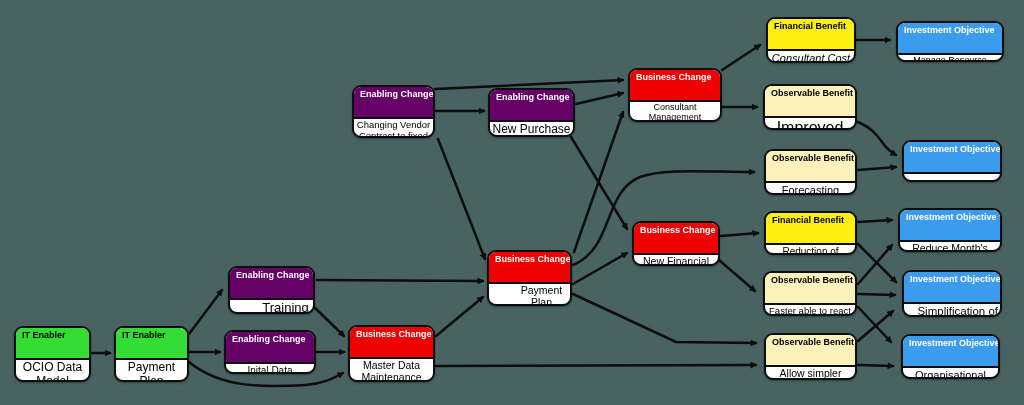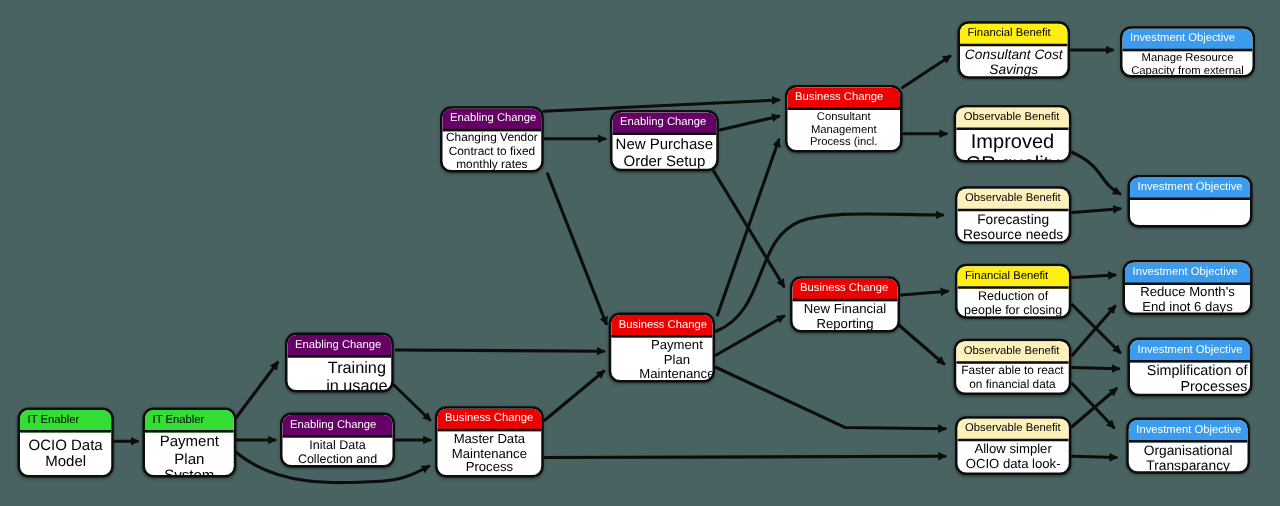--- a/index.html
+++ b/index.html
@@ -15,24 +15,24 @@
     background:#ffffff;
     border:2px solid #0d0d0d;
     border-radius:9px;
     box-sizing:border-box;
     display:flex;
     flex-direction:column;
     overflow:hidden;
     box-shadow:0 1px 2px rgba(0,0,0,0.35);
   }
   .node-header {
-    font-weight:normal;
+    font-weight:bold;
     font-size:9px;
     line-height:1.15;
-    padding:2px 2px 4px 6px;
+    padding:2px 2px 18px 6px;
     white-space:nowrap;
     border-bottom:2px solid #0d0d0d;
   }
   .node-body {
     flex:1;
     display:flex;
     align-items:center;
     justify-content:center;
     text-align:center;
     color:#000;

